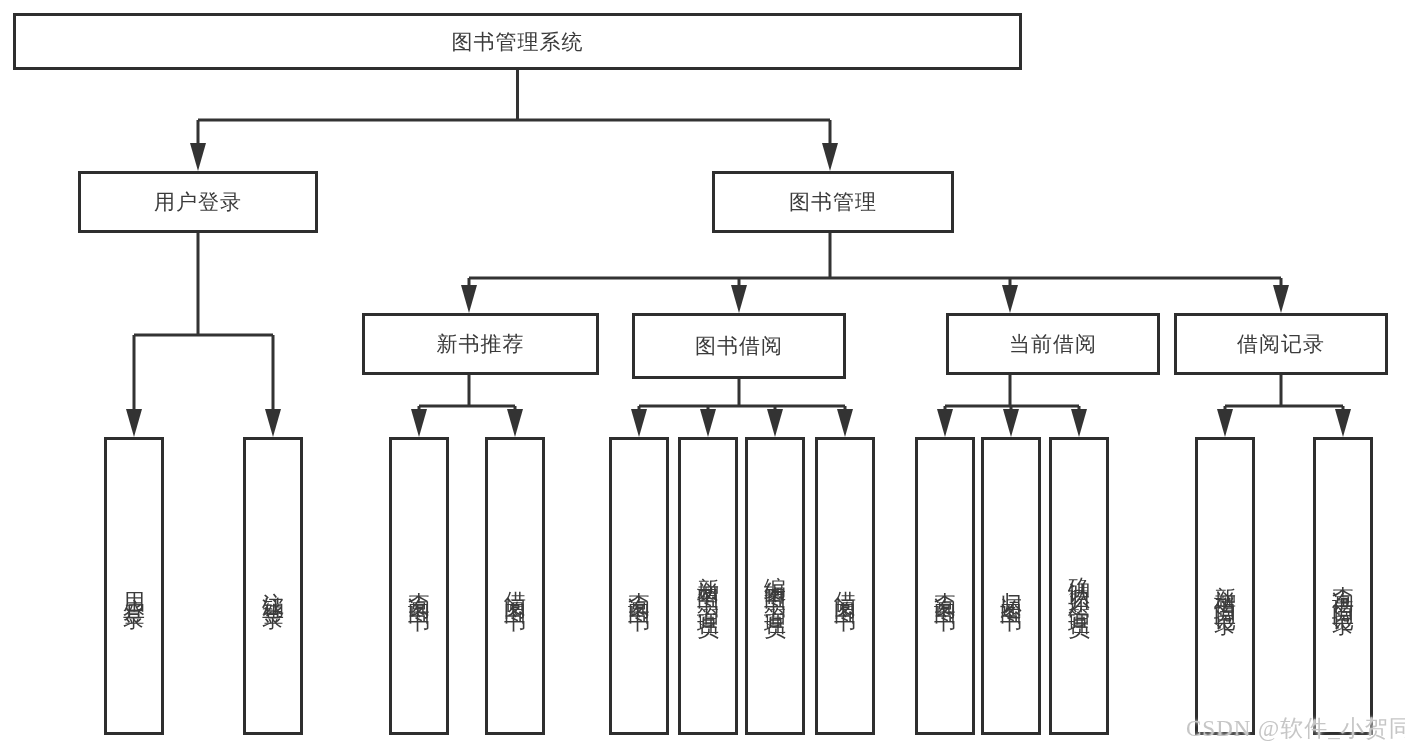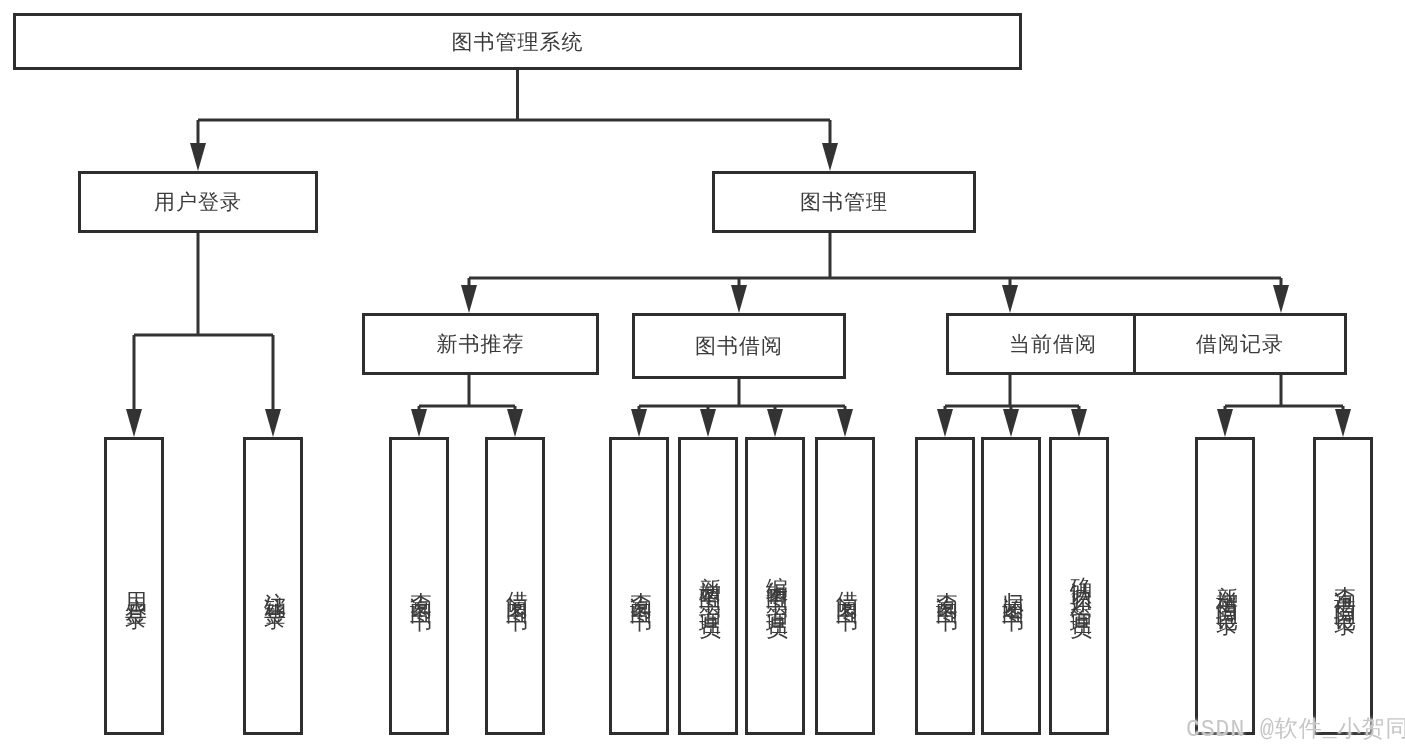--- a/index.html
+++ b/index.html
@@ -1,18 +1,18 @@
 <!DOCTYPE html>
 <html><head>
 <meta charset="utf-8">
 <style>
   html,body { margin:0; padding:0; background:#ffffff; }
   .stage {
     position:relative; width:1405px; height:747px; background:#ffffff;
-    font-family:Liberation Mono, monospace; overflow:hidden;
+    font-family:Liberation Serif, serif; overflow:hidden;
   }
   .wires { position:absolute; left:0; top:0; z-index:0; }
   .box {
     position:absolute; box-sizing:border-box; background:#ffffff;
     border:3px solid #2e2e2e; color:#3b3b3b; z-index:1;
     display:flex; align-items:center; justify-content:center;
   }
   .h { font-size:21px; letter-spacing:1px; }
   .v {
     writing-mode:vertical-rl; text-orientation:mixed;
@@ -59,26 +59,26 @@
       <polygon points="1003,409 1019,409 1011,437"></polygon>
       <polygon points="1071,409 1087,409 1079,437"></polygon>
       <polygon points="1217,409 1233,409 1225,437"></polygon>
       <polygon points="1335,409 1351,409 1343,437"></polygon>
     </g>
   </svg>
 
   <div class="box h" style="left:13px; top:13px; width:1009px; height:57px;">图书管理系统</div>
 
   <div class="box h" style="left:78px; top:171px; width:240px; height:62px;">用户登录</div>
-  <div class="box h" style="left:712px; top:171px; width:264px; height:62px;">图书管理</div>
+  <div class="box h" style="left:712px; top:171px; width:242px; height:62px;">图书管理</div>
 
   <div class="box h" style="left:362px; top:313px; width:237px; height:62px;">新书推荐</div>
   <div class="box h" style="left:632px; top:313px; width:214px; height:66px;">图书借阅</div>
   <div class="box h" style="left:946px; top:313px; width:214px; height:62px;">当前借阅</div>
-  <div class="box h" style="left:1133px; top:313px; width:214px; height:62px;">借阅记录</div>
+  <div class="box h" style="left:1174px; top:313px; width:214px; height:62px;">借阅记录</div>
 
   <div class="box v" style="left:104px; top:437px; width:60px; height:298px;">用户登录</div>
   <div class="box v" style="left:243px; top:437px; width:60px; height:298px;">注销登录</div>
 
   <div class="box v" style="left:389px; top:437px; width:60px; height:298px;">查询图书</div>
   <div class="box v" style="left:485px; top:437px; width:60px; height:298px;">借阅图书</div>
 
   <div class="box v" style="left:609px; top:437px; width:60px; height:298px;">查询图书</div>
   <div class="box v" style="left:678px; top:437px; width:60px; height:298px;">新增图书（管理员）</div>
   <div class="box v" style="left:745px; top:437px; width:60px; height:298px;">编辑图书（管理员）</div>

